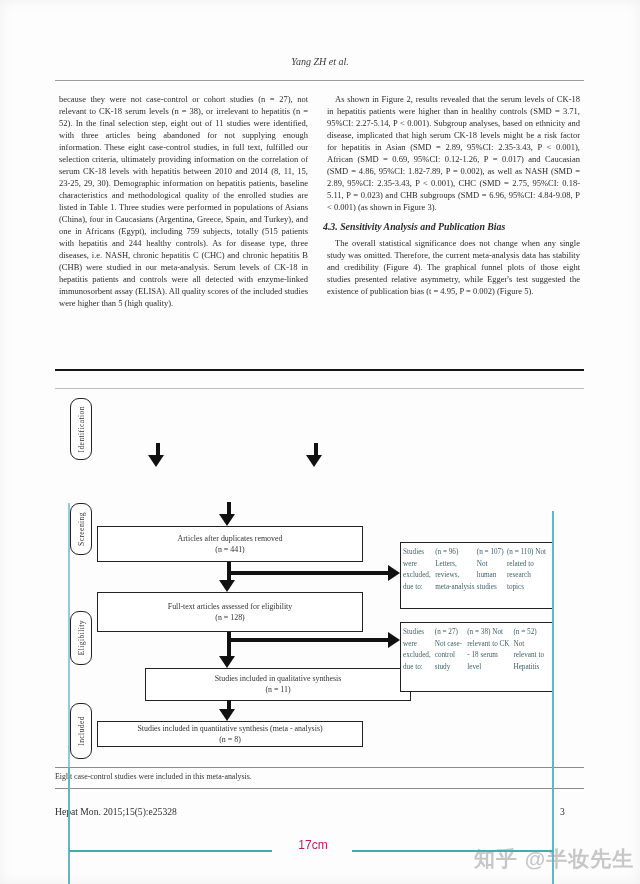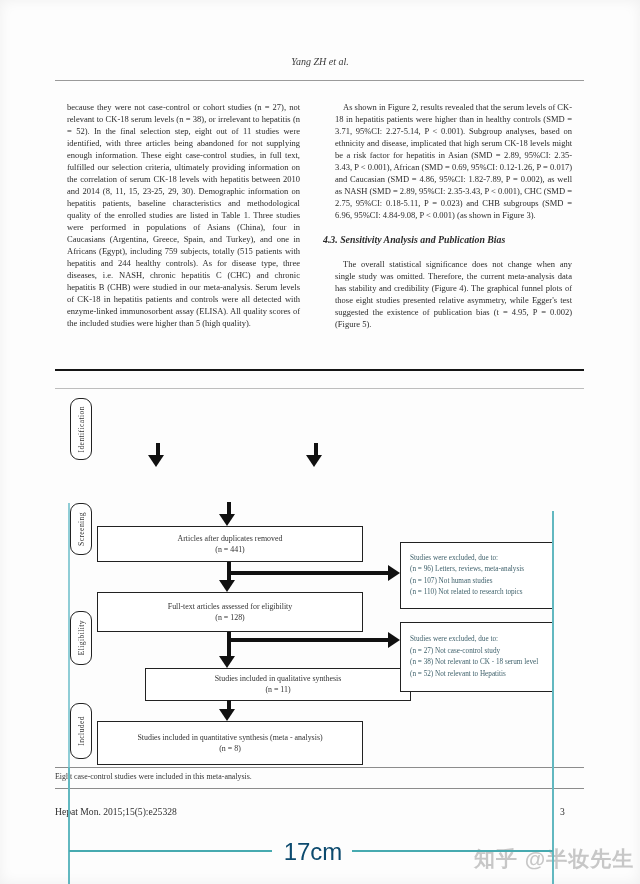--- a/index.html
+++ b/index.html
@@ -12,61 +12,61 @@
   .running-title{position:absolute;top:56px;left:0;width:640px;text-align:center;
     font-style:italic;font-size:10px;color:#3a3a3a;}
   .rule{position:absolute;background:#9a9a9a;height:1px;}
   .rule-header{top:80px;left:55px;width:529px;}
   
   .col{position:absolute;top:89px;font-size:8.5px;line-height:12px;text-align:justify;overflow:hidden;height:278px;}
   .col-left{left:55px;width:257px;}
   .col-right{left:323px;width:261px;}
   .sec-head{font-weight:bold;font-style:italic;font-size:9.8px;margin:0 0 4px 0;line-height:13px;}
   .sec-head.second{margin-top:7px;}
-  .col p{margin:12px;text-indent:8px;}
+  .col p{margin:4px;text-indent:8px;}
   .col-left p{text-indent:0;}
   
   .rule-thick{position:absolute;top:369px;left:55px;width:529px;height:2.4px;background:#151515;}
   .fig-caption{position:absolute;top:375px;left:55px;width:529px;font-size:8.2px;color:#333;}
   .fig-caption b{font-weight:bold;}
   .rule-caption{top:388px;left:55px;width:529px;background:#bdbdbd;}
   
   .pill{position:absolute;left:70px;width:20px;border:1.6px solid #222;border-radius:9px;
     background:#fff;display:flex;align-items:center;justify-content:center;}
   .pill span{writing-mode:vertical-rl;transform:rotate(180deg);font-size:7.6px;color:#333;letter-spacing:.4px;white-space:nowrap;}
   .fc-box{position:absolute;left:97px;width:266px;border:1.5px solid #222;background:#fff;
     box-sizing:border-box;display:flex;flex-direction:column;align-items:center;justify-content:center;
     font-size:7.9px;line-height:10px;color:#333;text-align:center;padding:2px 6px;}
   .fc-box .n{margin-top:1px;}
   .fc-split{flex-direction:row;align-items:stretch;padding:2px 0;}
   .fc-cell{flex:1;display:flex;flex-direction:column;align-items:center;justify-content:center;padding:0 10px;}
   .ex-box{position:absolute;left:400px;width:153px;border:1.5px solid #222;background:#fff;
     box-sizing:border-box;font-size:7.2px;line-height:11.5px;color:#3f616b;text-align:left;
-    display:flex;flex-direction:column;justify-content:center;padding:4px 4px 4px 9px;}
+    display:flex;justify-content:center;padding:4px 4px 4px 2px;}
   
   .stem{position:absolute;width:4px;background:#111;}
   .hline{position:absolute;height:4px;background:#111;}
   .head-down{position:absolute;width:0;height:0;border-left:8px solid transparent;
     border-right:8px solid transparent;border-top:12px solid #111;}
   .head-right{position:absolute;width:0;height:0;border-top:8px solid transparent;
     border-bottom:8px solid transparent;border-left:12px solid #111;}
   
   .rule-fn-top{top:767px;left:55px;width:529px;background:#8c8c8c;}
   .footnote{position:absolute;top:772px;left:55px;font-size:7.9px;color:#333;}
   .rule-fn-bot{top:788px;left:55px;width:529px;background:#8c8c8c;}
   .journal{position:absolute;top:806px;left:55px;font-size:9.6px;color:#2f2f2f;}
   .pageno{position:absolute;top:806px;left:560px;font-size:9.6px;color:#2f2f2f;}
   
   .vline-left{position:absolute;left:68px;top:503px;width:1.6px;height:381px;background:#8fcdd6;z-index:6;}
   .vline-left-low{position:absolute;left:68px;top:767px;width:1.8px;height:117px;background:#62b8c0;z-index:6;}
   .vline-right{position:absolute;left:552px;top:511px;width:1.8px;height:373px;background:#62b8c0;z-index:6;}
   .dim-seg1{position:absolute;left:69px;top:850px;width:203px;height:2px;background:#47aab0;z-index:6;}
   .dim-seg2{position:absolute;left:352px;top:850px;width:201px;height:2px;background:#47aab0;z-index:6;}
   .dim-label{position:absolute;left:272px;top:838px;width:82px;text-align:center;
-    font-family:"Liberation Sans",sans-serif;font-size:24px;color:#0c4a6e;z-index:6;}
+    font-family:"Liberation Sans",sans-serif;font-size:12px;color:#be185d;z-index:6;}
   .watermark{position:absolute;left:474px;top:845px;font-family:Liberation Sans, sans-serif;
     font-size:21px;font-weight:600;color:#c7c7c7;letter-spacing:1px;z-index:5;white-space:nowrap;}
 </style>
 </head>
 <body>
 
 <div class="page">
 
   <div class="running-title">Yang ZH et al.</div>
   <div class="rule rule-header"></div>
@@ -106,21 +106,21 @@
   <div class="fc-box" style="top:592px;height:40px;">
     <div>Full-text articles assessed for eligibility</div>
     <div class="n">(n = 128)</div>
   </div>
 
   <div class="fc-box" style="top:668px;height:33px;margin-left:48px;">
     <div>Studies included in qualitative synthesis</div>
     <div class="n">(n = 11)</div>
   </div>
 
-  <div class="fc-box" style="top:721px;height:44px;">
+  <div class="fc-box" style="top:721px;height:26px;">
     <div>Studies included in quantitative synthesis (meta - analysis)</div>
     <div class="n">(n = 8)</div>
   </div>
 
   <div class="ex-box" style="top:542px;height:67px;">
     <div>Studies were excluded, due to:</div>
     <div>(n = 96) Letters, reviews, meta-analysis</div>
     <div>(n = 107) Not human studies</div>
     <div>(n = 110) Not related to research topics</div>
   </div>

